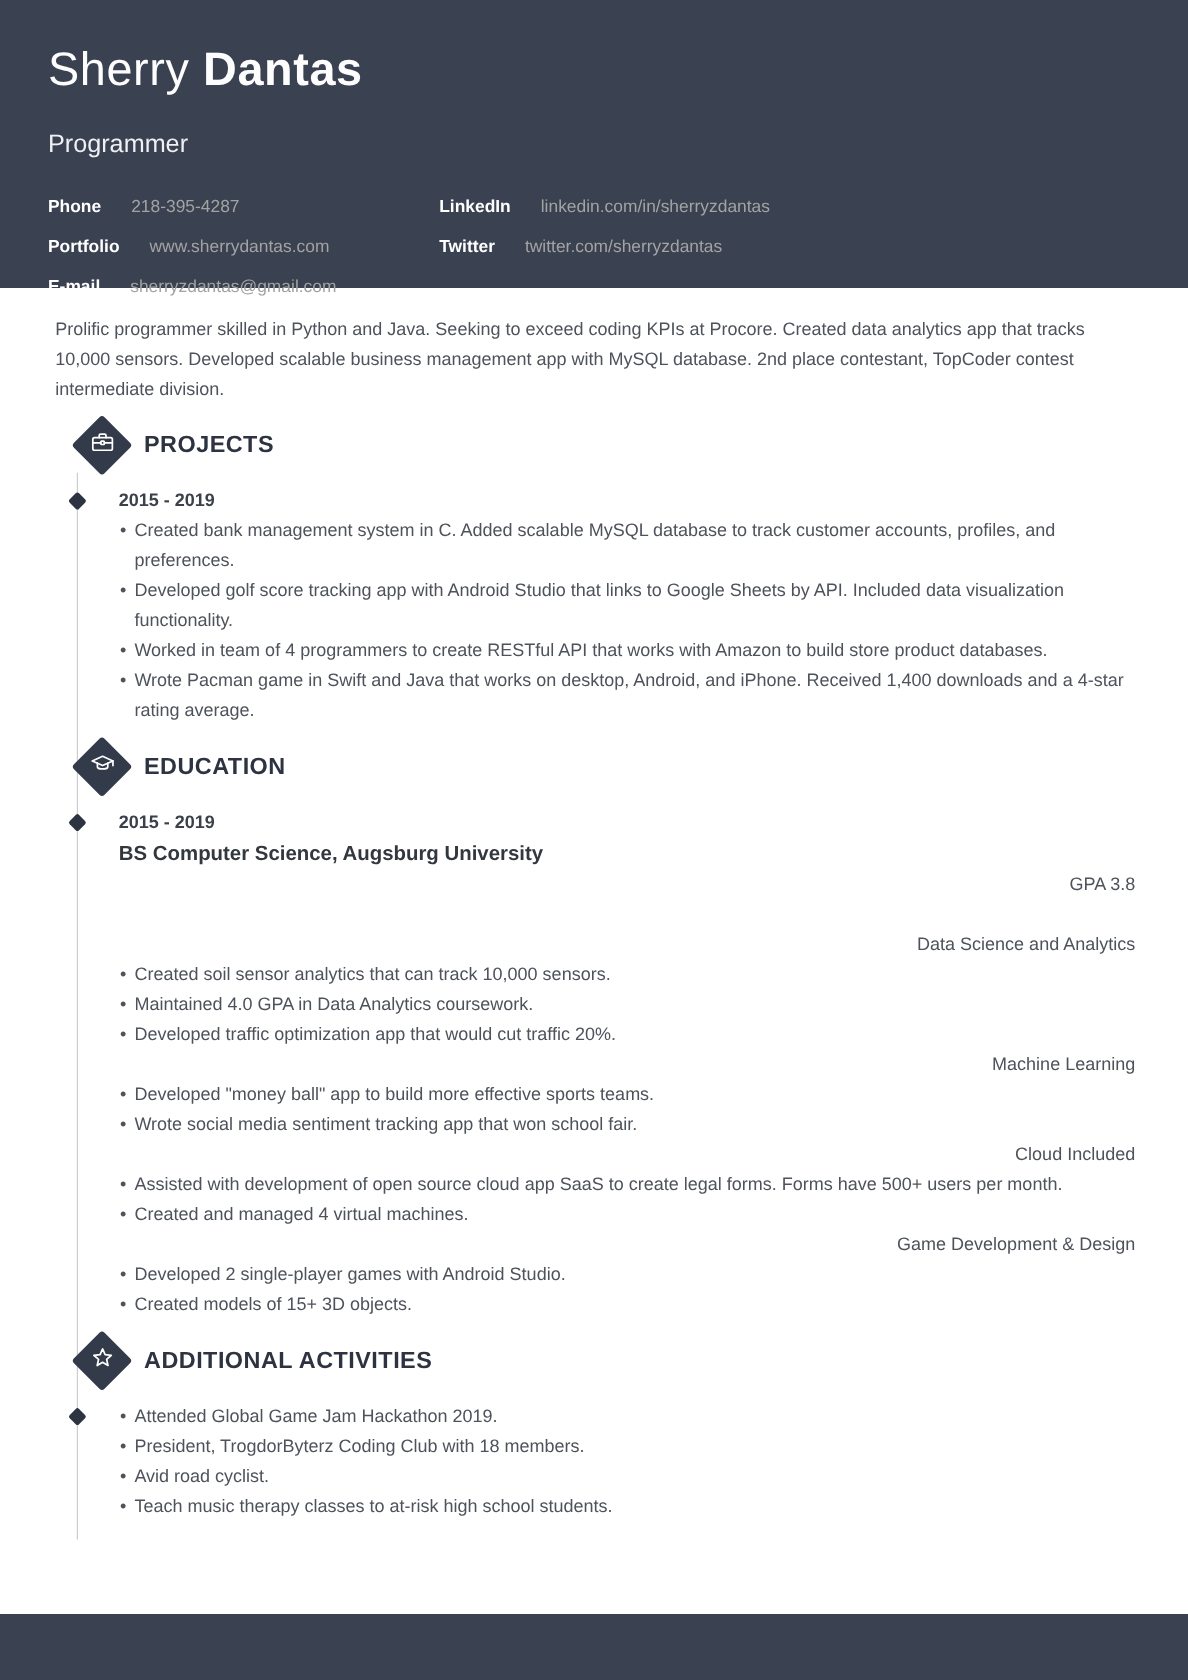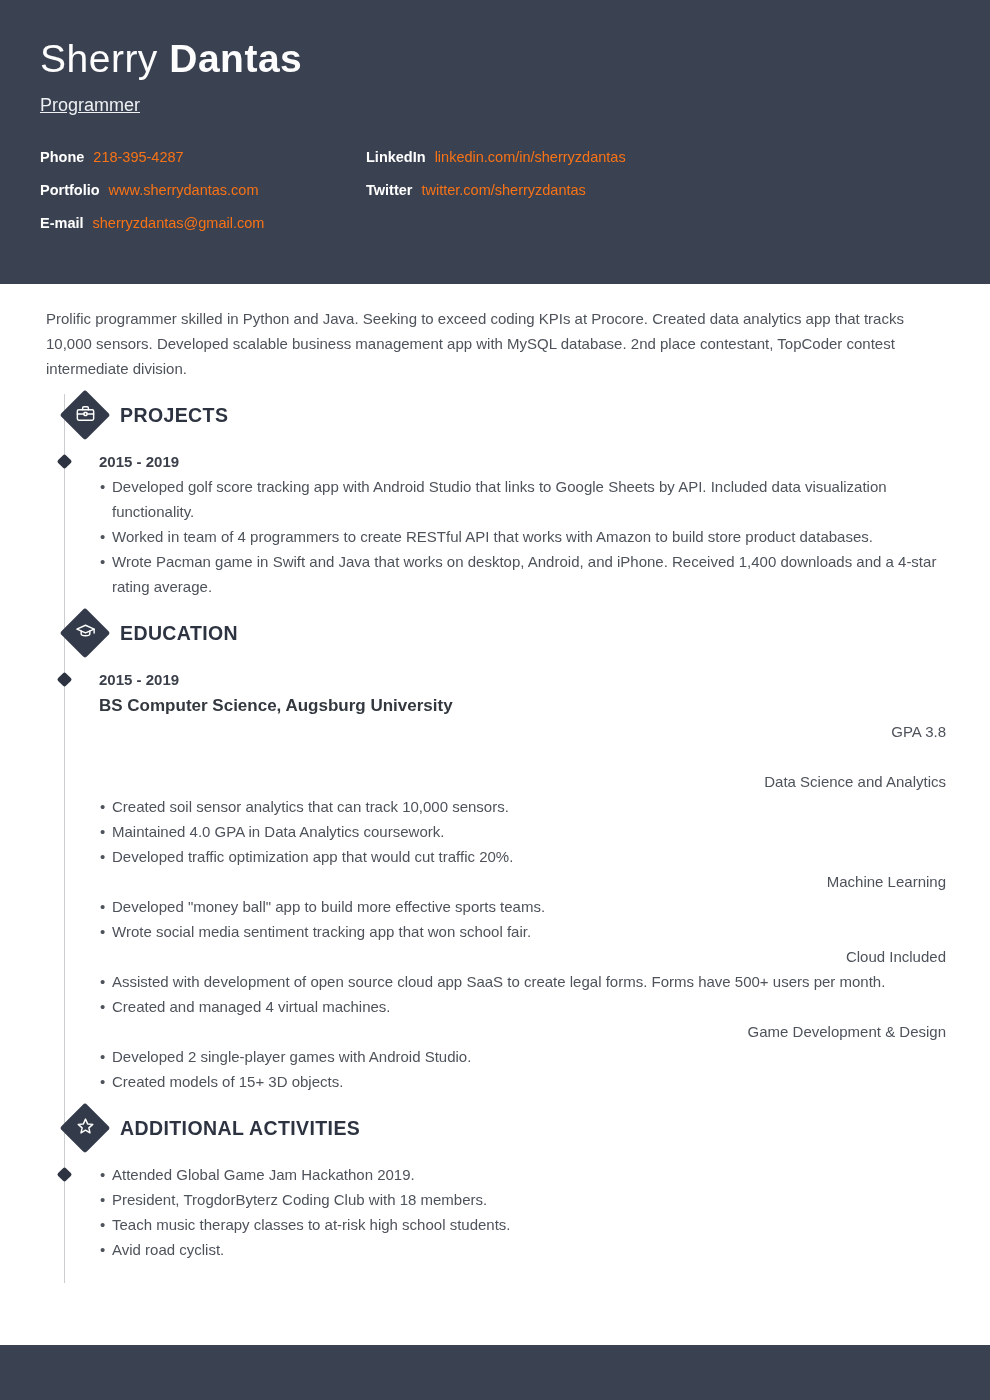--- a/index.html
+++ b/index.html
@@ -1,30 +1,30 @@
 <!DOCTYPE html>
 <html><head>
 <meta charset="utf-8">
 <style>
   * { margin:0; padding:0; box-sizing:border-box; }
   html,body { background:#ffffff; }
   body { font-family:"Liberation Sans", sans-serif; }
   .page { position:relative; width:990px; height:1400px; background:#ffffff; overflow:hidden; }
 
   
-  .header { height:284px; background:#3a4150; padding:36px 40px 0 40px; }
+  .header { height:240px; background:#3a4150; padding:36px 40px 0 40px; }
   .name { font-size:39px; line-height:46px; color:#fdfdfe; font-weight:400; letter-spacing:.5px; }
   .name .last { font-weight:700; }
-  .job-title { margin-top:11px; font-size:18px; line-height:24px; color:#eef0f3; font-weight:400;text-decoration:underline; }
+  .job-title { margin-top:27px; font-size:21px; line-height:24px; color:#eef0f3; font-weight:400; }
   .contact { display:flex; margin-top:23px; font-size:14.5px; }
   .contact-col { display:flex; flex-direction:column; }
   .contact-col.left { width:326px; }
   .contact-row { height:33px; display:flex; align-items:center; white-space:nowrap; }
   .contact-row .label { font-weight:700; color:#ffffff; margin-right:9px; }
-  .contact-row .value { color:#f97316; }
+  .contact-row .value { color:#a3a3a3;margin-left:16px; }
 
   
   .summary { padding:22px 84px 0 46px; font-size:15px; line-height:25px; color:#4e535b; }
 
   
   .timeline-line { position:absolute; left:64px; top:394px; height:889px; width:1px; background:#cbcdd1; z-index:0; }
 
   
   .section-heading { position:relative; z-index:2; display:flex; align-items:center; margin-top:6px; height:56px; padding-left:60px; }
   .diamond-lg { position:relative; width:50px; height:50px; display:flex; align-items:center; justify-content:center; flex:none; }
@@ -116,20 +116,21 @@
         <div class="entries">
 
             <div class="entry">
               <span class="entry-marker"></span>
               <div class="entry-body">
                 <div class="entry-dates">2015 - 2019</div>
                 <div class="entry-content">
 
                   <ul class="items">
 
+                      <li class="bullet">Created bank management system in C. Added scalable MySQL database to track customer accounts, profiles, and preferences.</li>
 
                       <li class="bullet">Developed golf score tracking app with Android Studio that links to Google Sheets by API. Included data visualization functionality.</li>
 
                       <li class="bullet">Worked in team of 4 programmers to create RESTful API that works with Amazon to build store product databases.</li>
 
                       <li class="bullet">Wrote Pacman game in Swift and Java that works on desktop, Android, and iPhone. Received 1,400 downloads and a 4-star rating average.</li>
                     </ul>
                 </div>
               </div>
             </div>
@@ -212,23 +213,23 @@
               <div class="entry-body">
                 <div class="entry-dates"></div>
                 <div class="entry-content">
 
                   <ul class="items">
 
                       <li class="bullet">Attended Global Game Jam Hackathon 2019.</li>
 
                       <li class="bullet">President, TrogdorByterz Coding Club with 18 members.</li>
 
+                      <li class="bullet">Avid road cyclist.</li>
+
                       <li class="bullet">Teach music therapy classes to at-risk high school students.</li>
-
-                      <li class="bullet">Avid road cyclist.</li>
                     </ul>
                 </div>
               </div>
             </div>
           </div>
       </section>
     </div>
 
   <div class="footer-bar"></div>
 

